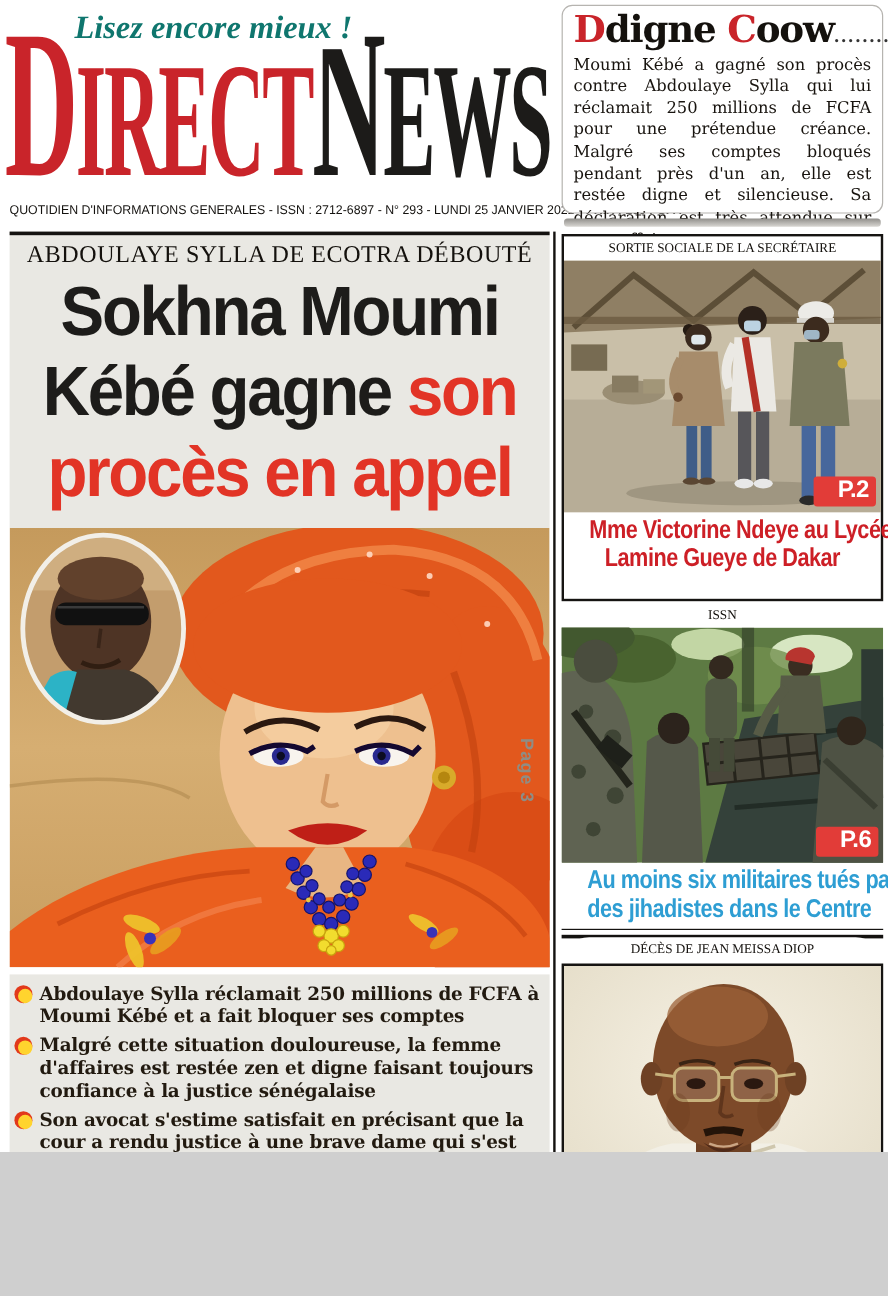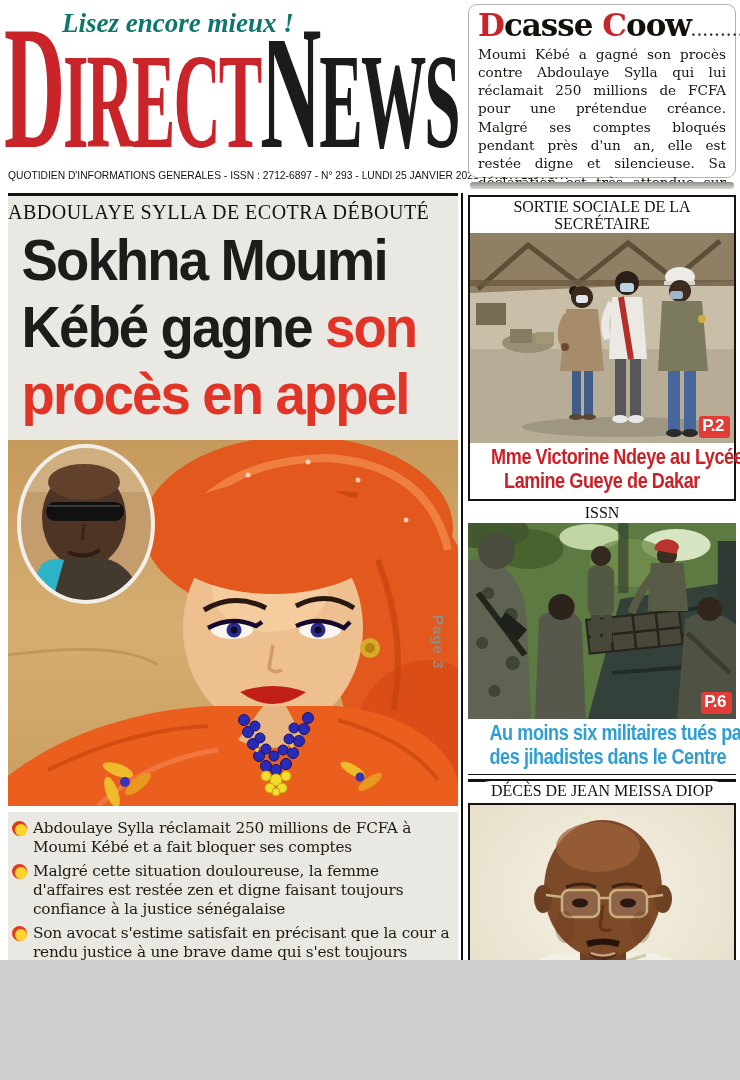--- a/index.html
+++ b/index.html
@@ -28,21 +28,21 @@
   .dawul-body{margin:3px 0 0 0;font-family:"DejaVu Serif","Liberation Serif",serif;font-size:13.6px;
               line-height:18.3px;text-align:justify;color:#18140f;}
   .dawul-shadow{position:absolute;left:470px;top:182px;width:264px;height:7px;border-radius:3px;
                 background:linear-gradient(to bottom,#8f8d89,#d9d7d3);}
 
   
   .col-divider{position:absolute;left:461px;top:193px;width:2px;height:887px;background:#141210;}
 
   
   .lead-box{position:absolute;left:8px;top:193px;width:450px;height:247px;background:#e9e8e3;
-            border-top:3px solid #141210;box-sizing:border-box;text-align:left;}
+            border-top:3px solid #141210;box-sizing:border-box;text-align:center;}
   .lead-kicker{margin-top:5px;font-size:20px;letter-spacing:0.5px;color:#14110d;}
   .lead-headline{margin:2px 0 0 0;font-family:"Liberation Sans",sans-serif;font-weight:bold;
                  font-size:58px;line-height:67px;letter-spacing:-2px;transform:scaleX(0.94);
                  transform-origin:center top;}
   .hl-line{display:block;}
   .lead-headline .blk{color:#1d1c1a;}
   .lead-headline .red{color:#e23426;}
 
   
   .main-photo{position:absolute;left:8px;top:440px;width:450px;height:366px;margin:0;}
@@ -53,32 +53,32 @@
 
   
   .bullets{position:absolute;left:8px;top:812px;width:450px;height:268px;background:#e9e8e3;
            box-sizing:border-box;padding:7px 8px 0 4px;}
   .bullets ul{margin:0;padding:0;list-style:none;}
   .bullets li{display:flex;align-items:flex-start;margin-bottom:5px;}
   .blt{flex:0 0 15px;width:15px;height:15px;border-radius:50%;background:#e2391b;position:relative;
        margin:2px 6px 0 0;}
   .blt::after{content:"";position:absolute;right:0;bottom:0;width:12px;height:12px;border-radius:50%;
               background:#ffd42e;}
-  .bullets li span.txt{font-family:"DejaVu Serif","Liberation Serif",serif;font-weight:normal;
+  .bullets li span.txt{font-family:"DejaVu Serif","Liberation Serif",serif;font-weight:bold;
                        font-size:15.3px;line-height:19px;color:#221a10;letter-spacing:-0.2px;}
 
   
   .sec{position:absolute;left:468px;width:268px;box-sizing:border-box;text-align:center;}
   .sec1{top:195px;height:306px;border:2px solid #161412;background:#fff;}
-  .sec-kicker{font-size:16px;line-height:16.5px;color:#14110d;padding:2px 0 1px 0;}
+  .sec-kicker{font-size:11px;line-height:16.5px;color:#14110d;padding:2px 0 1px 0;}
   .photo{position:relative;margin:0;}
   .photo svg{display:block;width:100%;height:100%;}
   .badge{position:absolute;right:4px;bottom:5px;background:#e23c38;color:#fff;
-         font-family:"Liberation Sans",sans-serif;font-weight:bold;font-size:17px;
-         padding:0 6px 2px 3px;border-radius:3px;letter-spacing:-0.5px;}
+         font-family:"Liberation Sans",sans-serif;font-weight:bold;font-size:20px;
+         padding:0 6px 2px 20px;border-radius:3px;letter-spacing:-0.5px;}
   .sec-headline{font-family:"Liberation Sans",sans-serif;font-weight:bold;font-size:21.5px;
                 line-height:24px;letter-spacing:-0.5px;transform:scaleX(0.84);transform-origin:center top;
                 padding-top:2px;white-space:nowrap;}
   .sec1 .sec-headline{color:#cd1f26;}
   .sec2{top:503px;height:278px;background:#fff;}
   .sec2 .sec-headline{color:#2e9ed3;}
   .dbl{margin-top:5px;height:4px;border-top:1px solid #141210;border-bottom:3px solid #141210;}
   .sec3{top:781px;height:299px;background:#fff;border-radius:23px;}
   .sec3-box{border:2px solid #161412;border-bottom-width:4px;margin-top:2px;}
   .sec3 .sec-headline{color:#191817;font-size:27px;line-height:26px;transform:scaleX(0.88);padding:3px 0 4px 0;}
@@ -88,21 +88,21 @@
 
 <div id="page">
 
   <header>
     <div class="logo"><span class="lg red">D</span><span class="sm red">IRECT</span><span class="lg blk">N</span><span class="sm blk">EWS</span></div>
     <div class="tagline">Lisez encore mieux !</div>
     <div class="infoline"><span>QUOTIDIEN D'INFORMATIONS GENERALES - ISSN : 2712-6897 - N° 293 - LUNDI 25 JANVIER 2021 • </span><b>PRIX : 100 FCFA</b></div>
   </header>
 
   <aside class="dawul">
-    <div class="dawul-title"><span class="red">D</span><span>casse </span><span class="red">C</span><span>oow</span><span class="leader">........................</span></div>
+    <div class="dawul-title"><span class="red">D</span><span>digne </span><span class="red">C</span><span>oow</span><span class="leader">........................</span></div>
     <p class="dawul-body">Moumi Kébé a gagné son procès contre Abdoulaye Sylla qui lui réclamait 250 millions de FCFA pour une prétendue créance. Malgré ses comptes bloqués pendant près d'un an, elle est restée digne et silencieuse.  Sa déclaration est très attendue sur cette affaire.</p>
   </aside>
   <div class="dawul-shadow"></div>
 
   <div class="col-divider"></div>
 
   <section class="lead-box">
     <div class="lead-kicker">ABDOULAYE SYLLA DE ECOTRA DÉBOUTÉ</div>
     <h1 class="lead-headline">
       <span class="hl-line"><span class="blk">Sokhna Moumi</span></span>

